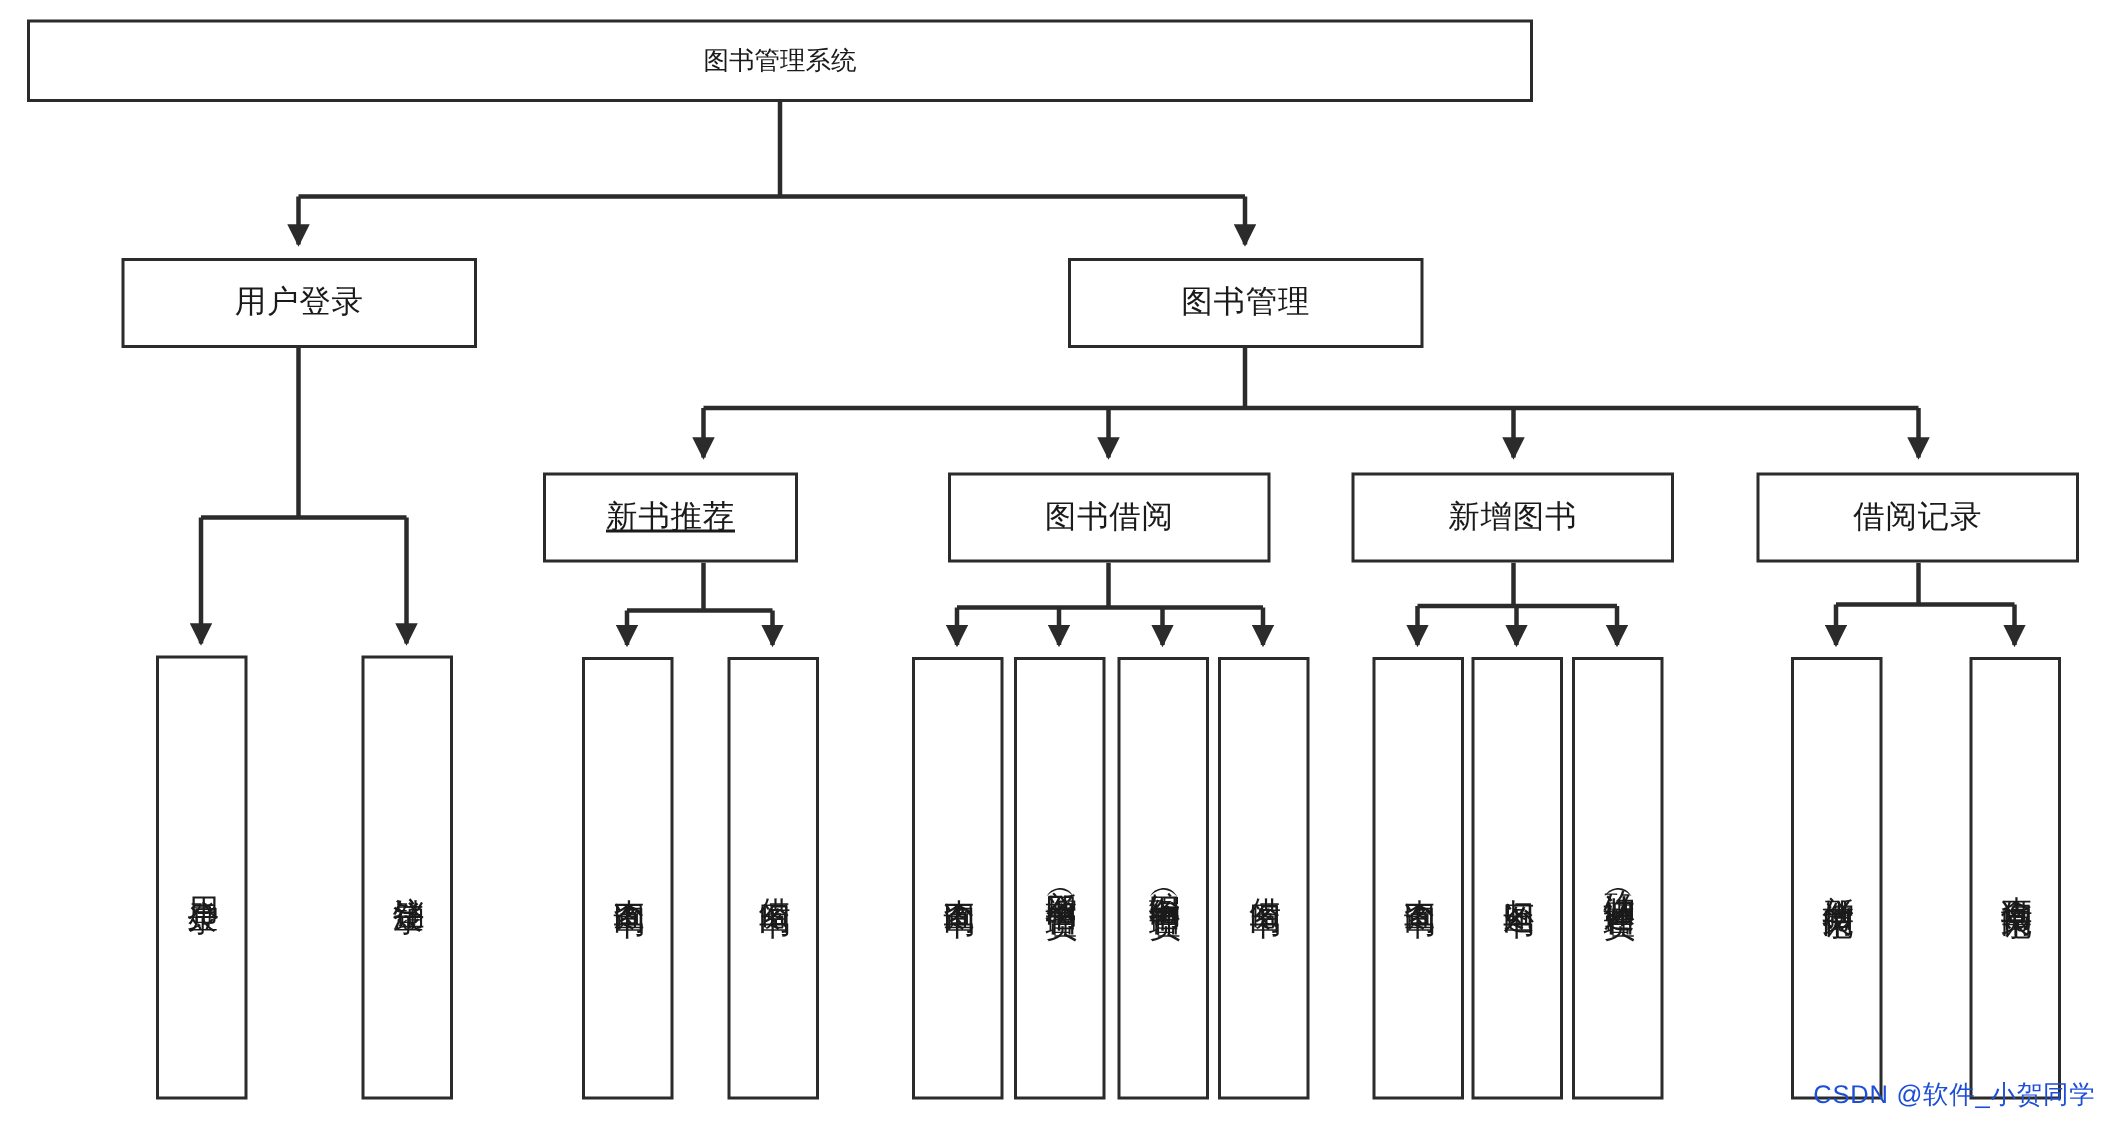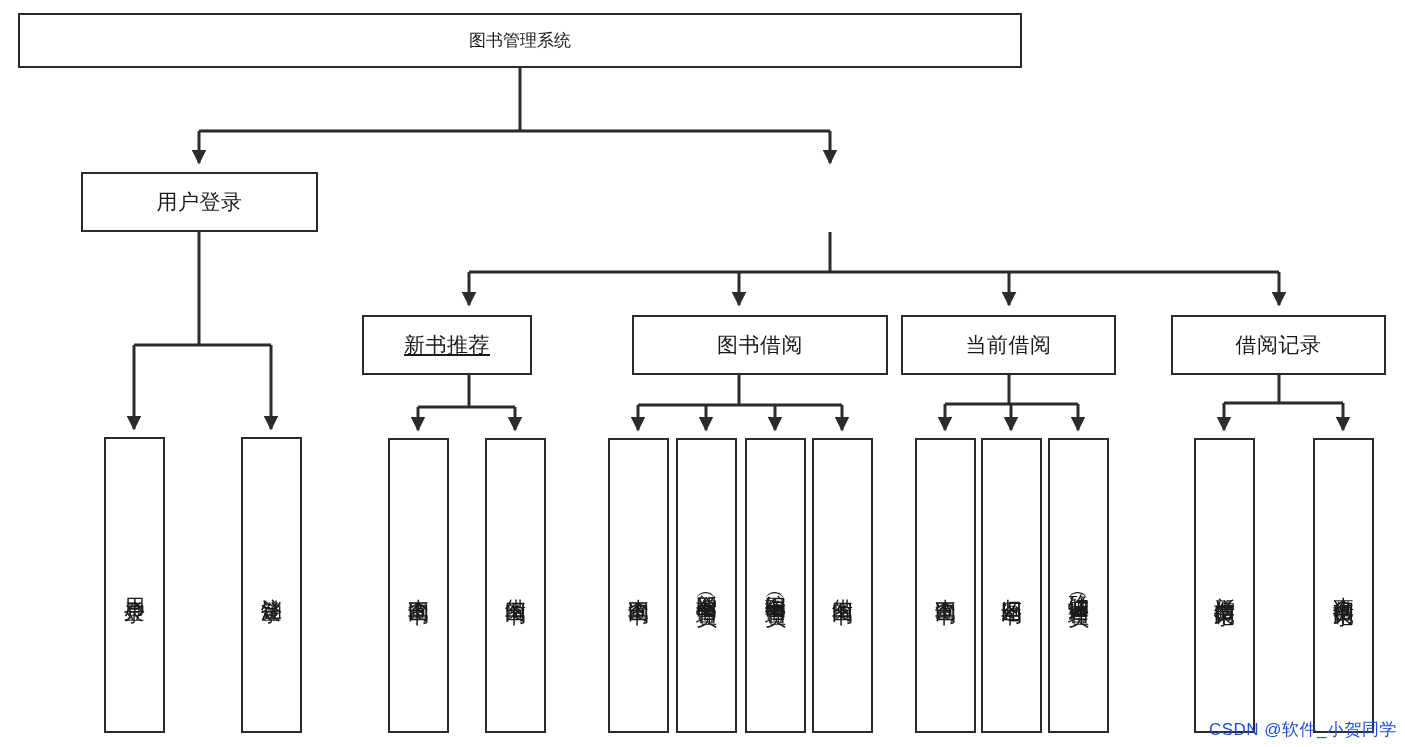--- a/index.html
+++ b/index.html
@@ -134,29 +134,32 @@
     </g>
   </svg>
 
   <div class="node-box root" style="left:18px; top:13px; width:1004px; height:55px;">
     <span>图书管理系统</span>
   </div>
 
   <div class="node-box horiz" style="left:81px; top:172px; width:237px; height:60px;">
     <span>用户登录</span>
   </div>
+  <div class="node-box horiz" style="left:712px; top:172px; width:237px; height:60px;">
+    <span>图书管理</span>
+  </div>
 
   <div class="node-box horiz" style="left:362px; top:315px; width:170px; height:60px;text-decoration:underline;">
     <span>新书推荐</span>
   </div>
-  <div class="node-box horiz" style="left:632px; top:315px; width:256px; height:60px;">
+  <div class="node-box horiz" style="left:632px; top:315px; width:215px; height:60px;">
     <span>图书借阅</span>
   </div>
   <div class="node-box horiz" style="left:901px; top:315px; width:215px; height:60px;">
-    <span>当前借阅</span>
+    <span>新增图书</span>
   </div>
   <div class="node-box horiz" style="left:1171px; top:315px; width:215px; height:60px;">
     <span>借阅记录</span>
   </div>
 
   <div class="node-box vert" style="left:104px; top:437px; width:61px; height:296px;">
     <span class="vert-text">用户登录</span>
   </div>
   <div class="node-box vert" style="left:241px; top:437px; width:61px; height:296px;">
     <span class="vert-text">注销登录</span>

